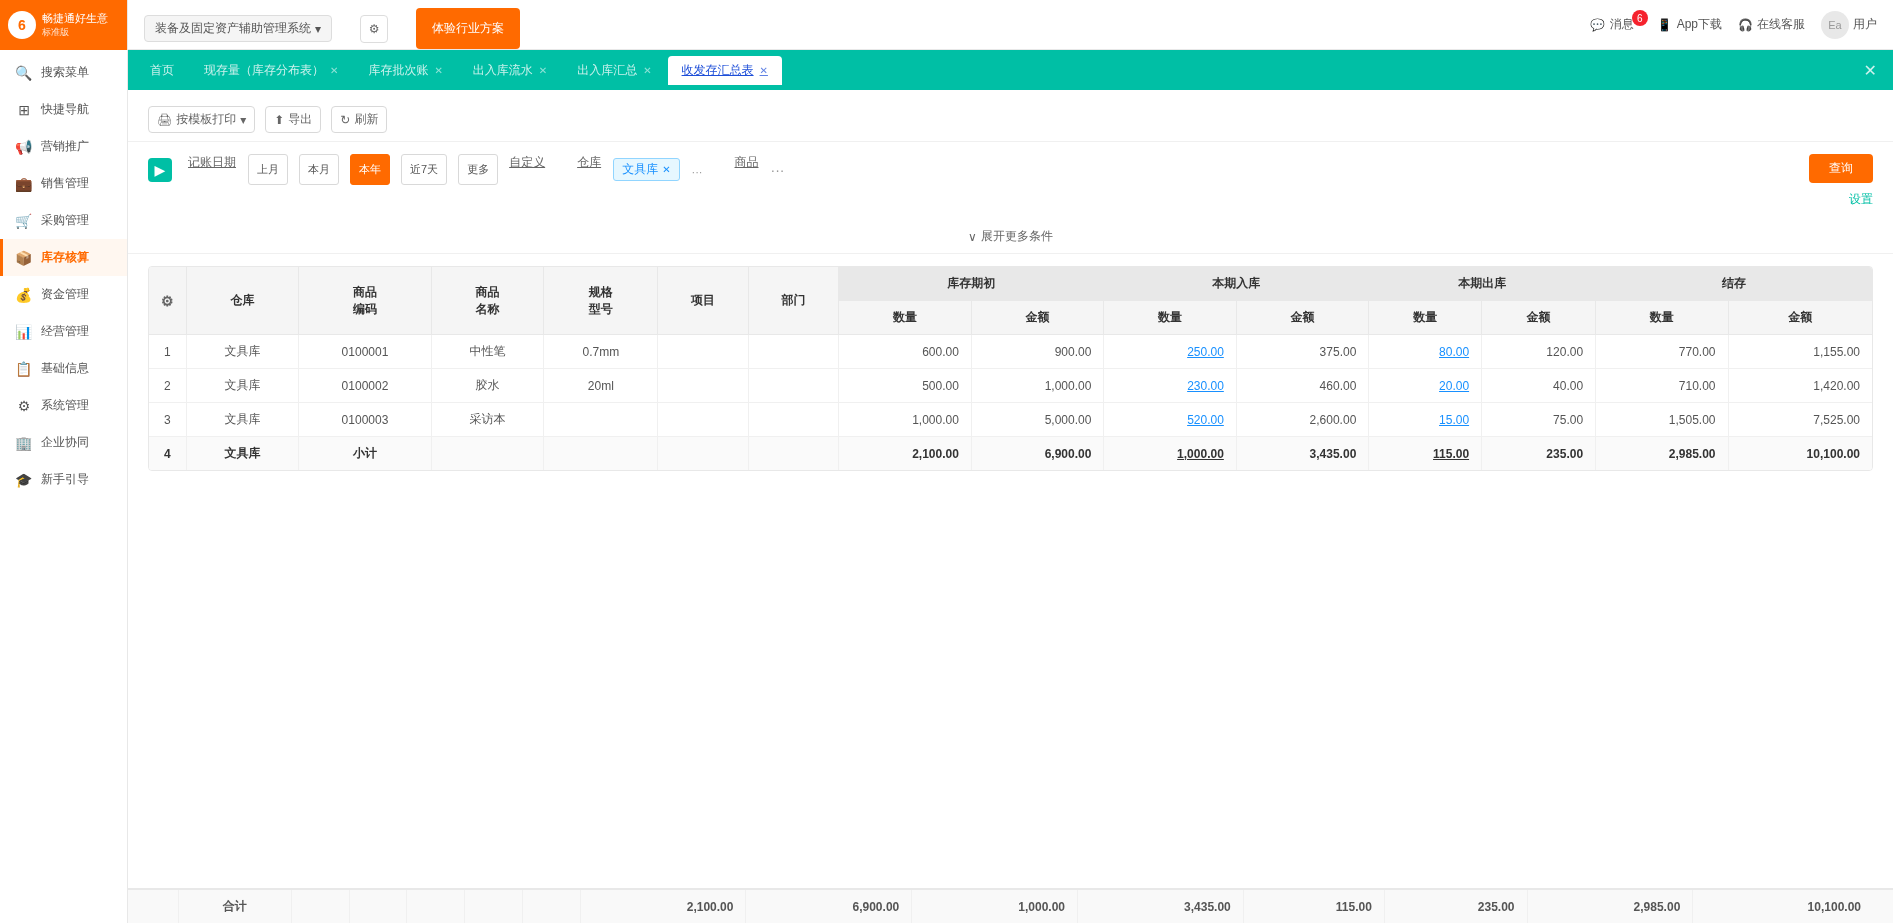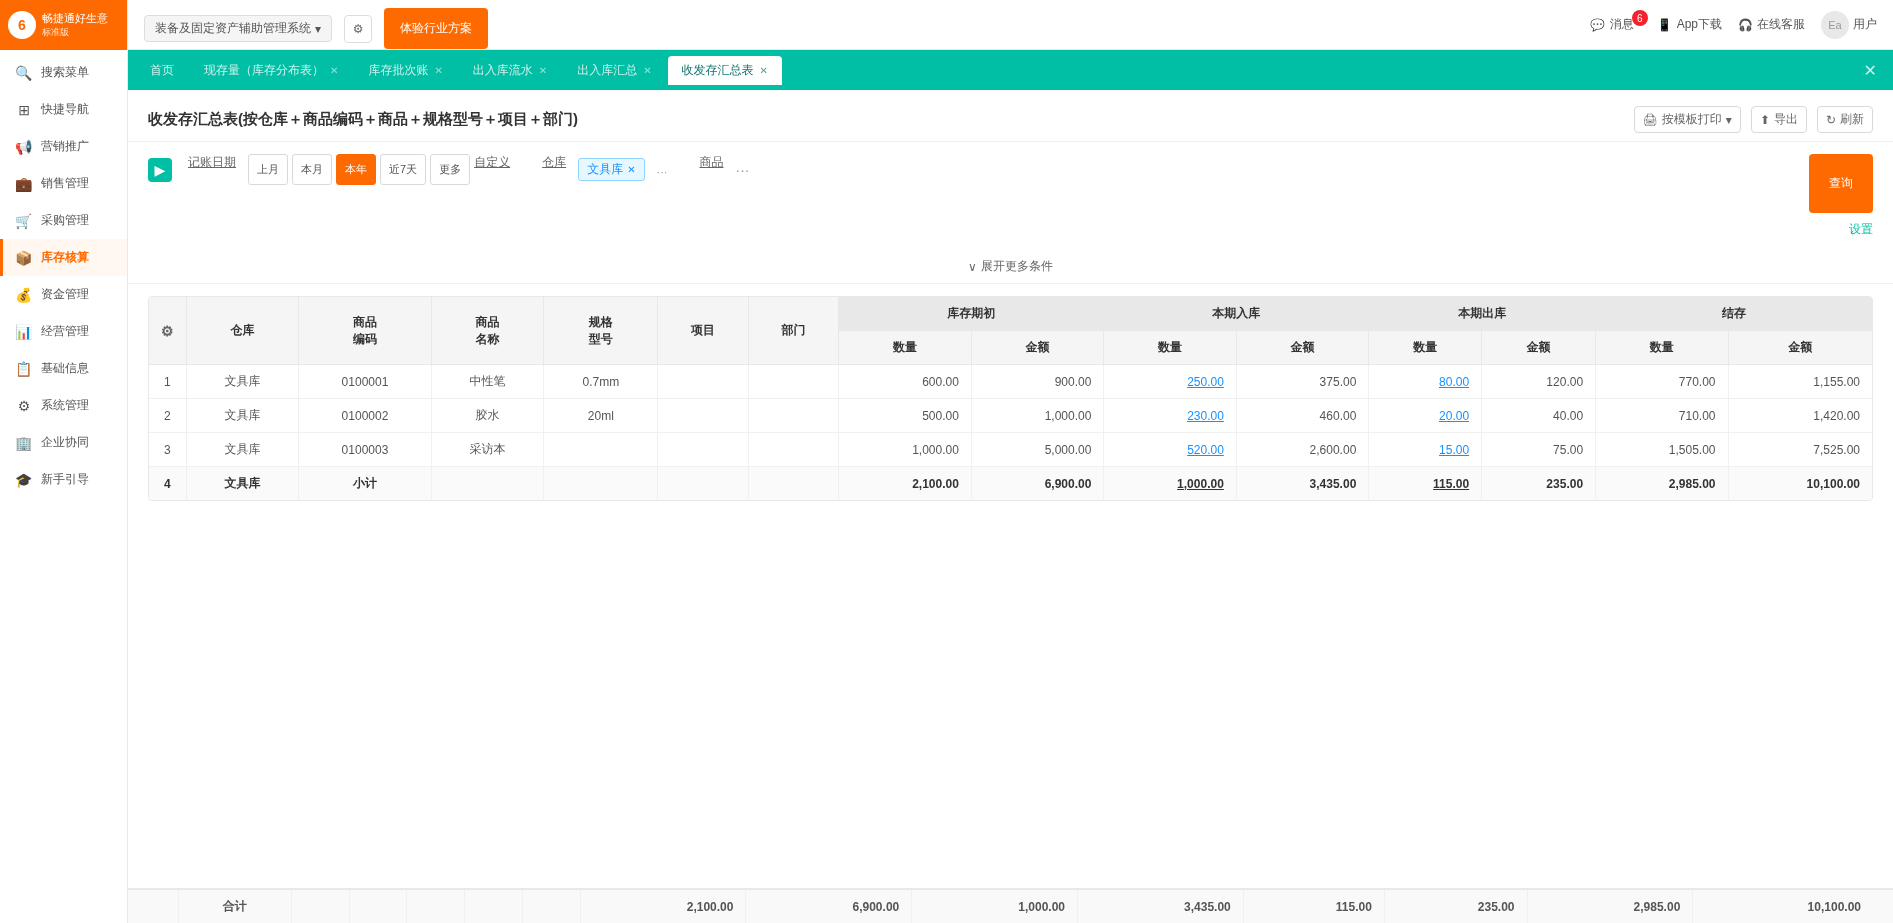--- a/index.html
+++ b/index.html
@@ -17,55 +17,55 @@
     .sidebar-nav { flex: 1; overflow-y: auto; padding: 4px 0; }
     .sidebar-item { display: flex; align-items: center; gap: 8px; padding: 10px 12px; cursor: pointer; color: #555; font-size: 12px; border-left: 3px solid transparent; }
     .sidebar-item.active { background: #fff7f0; color: #ff6a00; border-left: 3px solid #ff6a00; font-weight: bold; }
     .sidebar-item .s-icon { font-size: 14px; width: 18px; text-align: center; }
 
     
     .main-content { flex: 1; display: flex; flex-direction: column; overflow: hidden; }
 
     
     .top-bar { height: 50px; background: #fff; border-bottom: 1px solid #e8e8e8; display: flex; align-items: center; justify-content: space-between; padding: 0 16px; flex-shrink: 0; }
-    .top-bar-left { display: flex; align-items: center; gap: 12px; margin-top: 8px; }
+    .top-bar-left { display: flex; align-items: center; gap: 28px; margin-top: 8px; }
     .system-selector { display: flex; align-items: center; gap: 4px; background: #f5f5f5; border: 1px solid #ddd; border-radius: 4px; padding: 4px 10px; cursor: pointer; font-size: 12px; color: #555; }
     .settings-btn { width: 28px; height: 28px; border: 1px solid #ddd; border-radius: 4px; display: flex; align-items: center; justify-content: center; cursor: pointer; color: #666; background: #fff; }
     .experience-btn { background: #ff6a00; color: #fff; border: none; border-radius: 4px; padding: 12px 16px; font-size: 12px; cursor: pointer; font-family: inherit; }
     .top-bar-right { display: flex; align-items: center; gap: 16px; font-size: 12px; color: #555; }
     .top-bar-right-item { display: flex; align-items: center; gap: 4px; cursor: pointer; position: relative; }
     .badge { background: #f5222d; color: #fff; border-radius: 50%; width: 16px; height: 16px; font-size: 10px; display: flex; align-items: center; justify-content: center; position: absolute; top: -6px; right: -6px; }
     .user-avatar { width: 28px; height: 28px; background: #e8e8e8; border-radius: 50%; display: flex; align-items: center; justify-content: center; font-size: 11px; color: #999; }
 
     
     .tab-bar { height: 40px; background: #00bfa5; display: flex; align-items: center; padding: 0 8px; gap: 2px; flex-shrink: 0; overflow-x: auto; }
     .tab-item { display: flex; align-items: center; gap: 6px; padding: 6px 14px; cursor: pointer; font-size: 12px; color: rgba(255,255,255,0.8); border-radius: 4px 4px 0 0; white-space: nowrap; }
-    .tab-item.active { background: #fff; color: #0f766e; }
+    .tab-item.active { background: #fff; color: #1d4ed8; text-decoration: underline; }
     .tab-close { font-size: 10px; color: inherit; cursor: pointer; opacity: 0.7; }
     .tab-bar-close { color: rgba(255,255,255,0.8); font-size: 16px; cursor: pointer; margin-left: auto; padding: 0 8px; }
 
     
     .page-content { flex: 1; overflow-y: auto; background: #f5f5f5; padding: 0; }
     .page-inner { background: #fff; margin: 0; min-height: 100%; }
 
     
     .page-header { padding: 16px 20px 8px; border-bottom: 1px solid #f0f0f0; display: flex; align-items: center; justify-content: space-between; }
     .page-title-text { font-size: 15px; font-weight: bold; color: #333; }
     .header-actions { display: flex; align-items: center; gap: 10px; }
     .header-btn { display: flex; align-items: center; gap: 4px; font-size: 12px; color: #666; cursor: pointer; padding: 4px 8px; border: 1px solid #d9d9d9; border-radius: 4px; background: #fff; }
     .filter-toggle { width: 24px; height: 24px; background: #00bfa5; color: #fff; border-radius: 4px; display: flex; align-items: center; justify-content: center; cursor: pointer; font-size: 14px; flex-shrink: 0; margin-top: 4px; }
     .filter-label { font-size: 12px; color: #666; margin-bottom: 14px; text-decoration: underline; }
-    .filter-date-btns { display: flex; gap: 4px; }
+    .filter-date-btns { display: flex; gap: 11px; }
     .date-btn { padding: 3px 8px; border: 1px solid #d9d9d9; border-radius: 3px; cursor: pointer; font-size: 11px; color: #555; background: #fff; }
     .date-btn.active { background: #ff6a00; color: #fff; border-color: #ff6a00; }
     .warehouse-tag { display: flex; align-items: center; gap: 4px; background: #e6f7ff; border: 1px solid #91d5ff; color: #1890ff; padding: 2px 8px; border-radius: 3px; font-size: 12px; }
     .warehouse-tag-close { cursor: pointer; color: #1890ff; font-size: 10px; }
     .filter-more { color: #999; font-size: 11px; cursor: pointer; padding-top: 4px; }
     .goods-dots { color: #999; cursor: pointer; font-size: 14px; }
-    .query-btn { background: #ff6a00; color: #fff; border: none; border-radius: 4px; padding: 21px 20px; font-size: 12px; cursor: pointer; font-family: inherit; }
+    .query-btn { background: #ff6a00; color: #fff; border: none; border-radius: 4px; padding: 6px 20px; font-size: 12px; cursor: pointer; font-family: inherit; }
     .settings-link { color: #00bfa5; font-size: 12px; cursor: pointer; text-decoration: none; display: block; text-align: right; margin-top: 2px; }
 
     
     .expand-conditions { padding: 8px 20px; border-bottom: 1px solid #f0f0f0; }
     .expand-btn { display: flex; align-items: center; gap: 4px; color: #666; font-size: 12px; cursor: pointer; background: none; border: none; font-family: inherit; padding: 4px 8px; }
 
     
     .table-section { padding: 0 20px 20px; }
     .table-wrapper { border: 1px solid #e8e8e8; border-radius: 4px; overflow: auto; margin-top: 12px; }
     table { width: 100%; border-collapse: collapse; font-size: 12px; }
@@ -212,21 +212,20 @@
         <span>收发存汇总表</span>
         <span class="tab-close">✕</span>
       </div>
       <span class="tab-bar-close">✕</span>
     </div>
 
     <div class="page-content">
       <div class="page-inner">
 
         <div class="page-header">
-          <div class="page-title-text">收发存汇总表(按仓库＋商品编码＋商品＋规格型号＋项目＋部门)</div>
           <div class="header-actions">
             <button class="header-btn">
               <span>🖨</span>
               <span>按模板打印</span>
               <span>▾</span>
             </button>
             <button class="header-btn">
               <span>⬆</span>
               <span>导出</span>
             </button>

